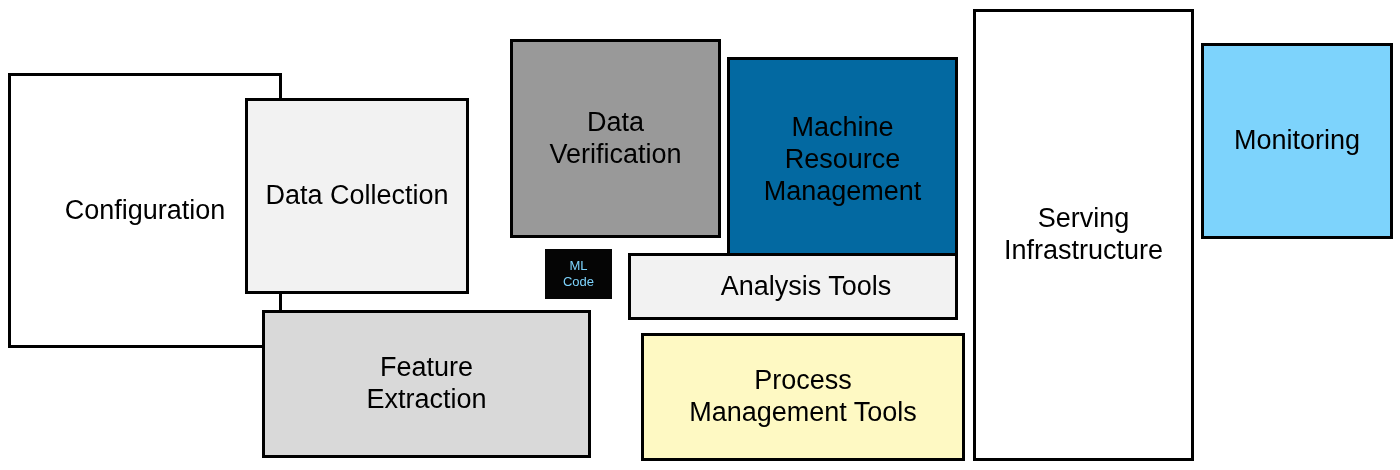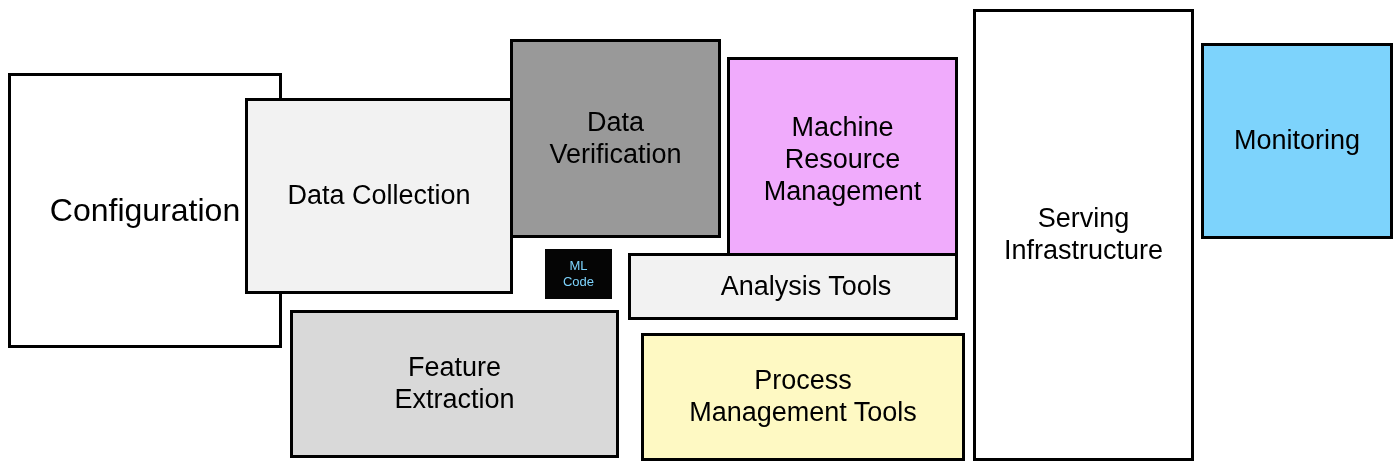--- a/index.html
+++ b/index.html
@@ -35,51 +35,50 @@
   .node-label {
     display: block;
     width: 100%;
     white-space: pre-line;
   }
 
   
   .n-configuration {
     left: 8px;  top: 73px;  width: 274px; height: 275px;
     background: #ffffff;
-    font-size: 32px;
+    font-size: 27px;
     align-items: center;
   }
   .n-data-collection {
-    left: 245px; top: 98px;  width: 268px; height: 196px;
+    left: 245px; top: 98px;  width: 224px; height: 196px;
     background: #f2f2f2;
     font-size: 27px;
   }
   .n-feature-extraction {
     left: 262px; top: 310px; width: 329px; height: 148px;
     background: #d9d9d9;
     font-size: 27px;
-    margin-left: 28px;
   }
   .n-data-verification {
     left: 510px; top: 39px;  width: 211px; height: 199px;
     background: #999999;
     font-size: 27px;
     align-items: center;
   }
   .n-ml-code {
     left: 545px; top: 249px; width: 67px;  height: 50px;
     background: #050505;
     color: #7dd3fc;
     border: 2px solid #050505;
     font-size: 13px;
     line-height: 1.22;
   }
   .n-machine-resource-management {
     left: 727px; top: 57px;  width: 231px; height: 206px;
-    background: #f0abfc;
+    background: #0369a1;
     font-size: 27px;
   }
   .n-analysis-tools {
     left: 628px; top: 253px; width: 330px; height: 67px;
     background: #f2f2f2;
     font-size: 27px;
     padding-left: 26px;
   }
   .n-process-management-tools {
     left: 641px; top: 333px; width: 324px; height: 128px;

